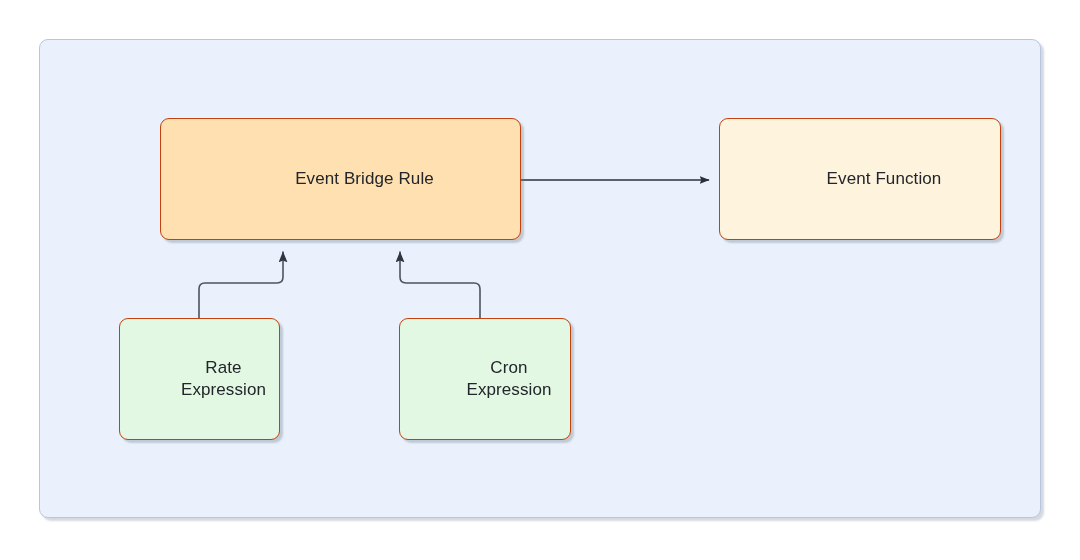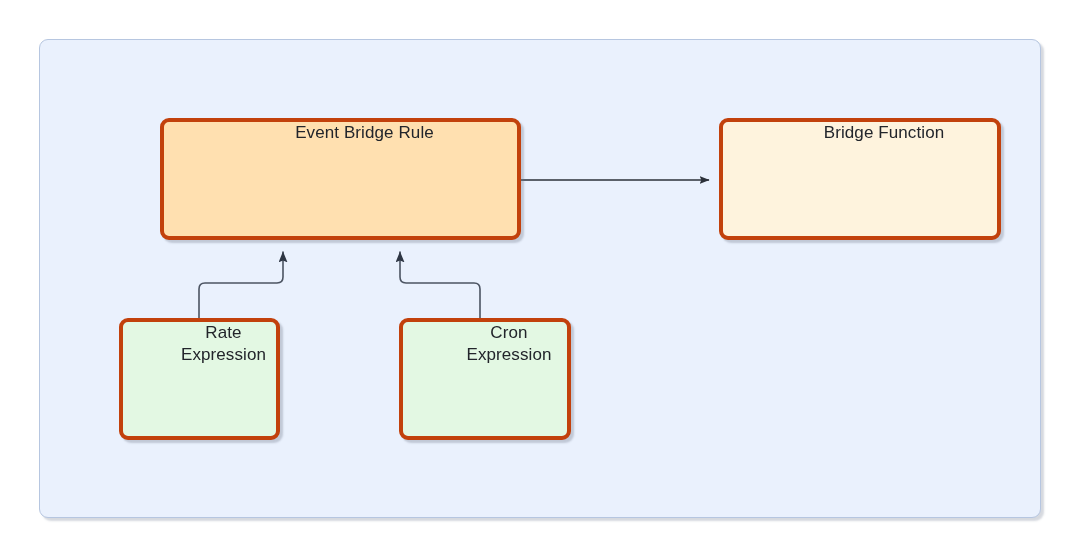--- a/index.html
+++ b/index.html
@@ -43,24 +43,24 @@
     top: 0;
     width: 1080px;
     height: 560px;
     pointer-events: none;
   }
 
   
   .node {
     position: absolute;
     box-sizing: border-box;
-    border: 4px solid #c2410c;
+    border: 1px solid #c2410c;
     border-radius: 9px;
     display: flex;
-    align-items: flex-start;
+    align-items: center;
     justify-content: center;
     text-align: center;
     color: #22252b;
     font-size: 17px;
     line-height: 1.32;
     letter-spacing: 0.1px;
     box-shadow: 3px 3px 2px rgba(110, 118, 136, 0.33);
     white-space: pre-line;
     padding-left: 48px;
   }
@@ -130,21 +130,21 @@
     <g>
       <path d="M480,318 L480,289 Q480,283 474,283 L406,283 Q400,283 400,277 L400,252" fill="none" stroke="#4c5462" stroke-width="1.6" stroke-linecap="round" stroke-linejoin="round" marker-end="url(#arrowhead-slate)"></path>
     </g>
   </svg>
 
   <div class="node" id="node-eventbridge">
     <span class="node-label">Event Bridge Rule</span>
   </div>
 
   <div class="node" id="node-lambda">
-    <span class="node-label">Bridge Function</span>
+    <span class="node-label">Event Function</span>
   </div>
 
   <div class="node" id="node-rate">
     <span class="node-label">Rate
 Expression</span>
   </div>
 
   <div class="node" id="node-cron">
     <span class="node-label">Cron
 Expression</span>

